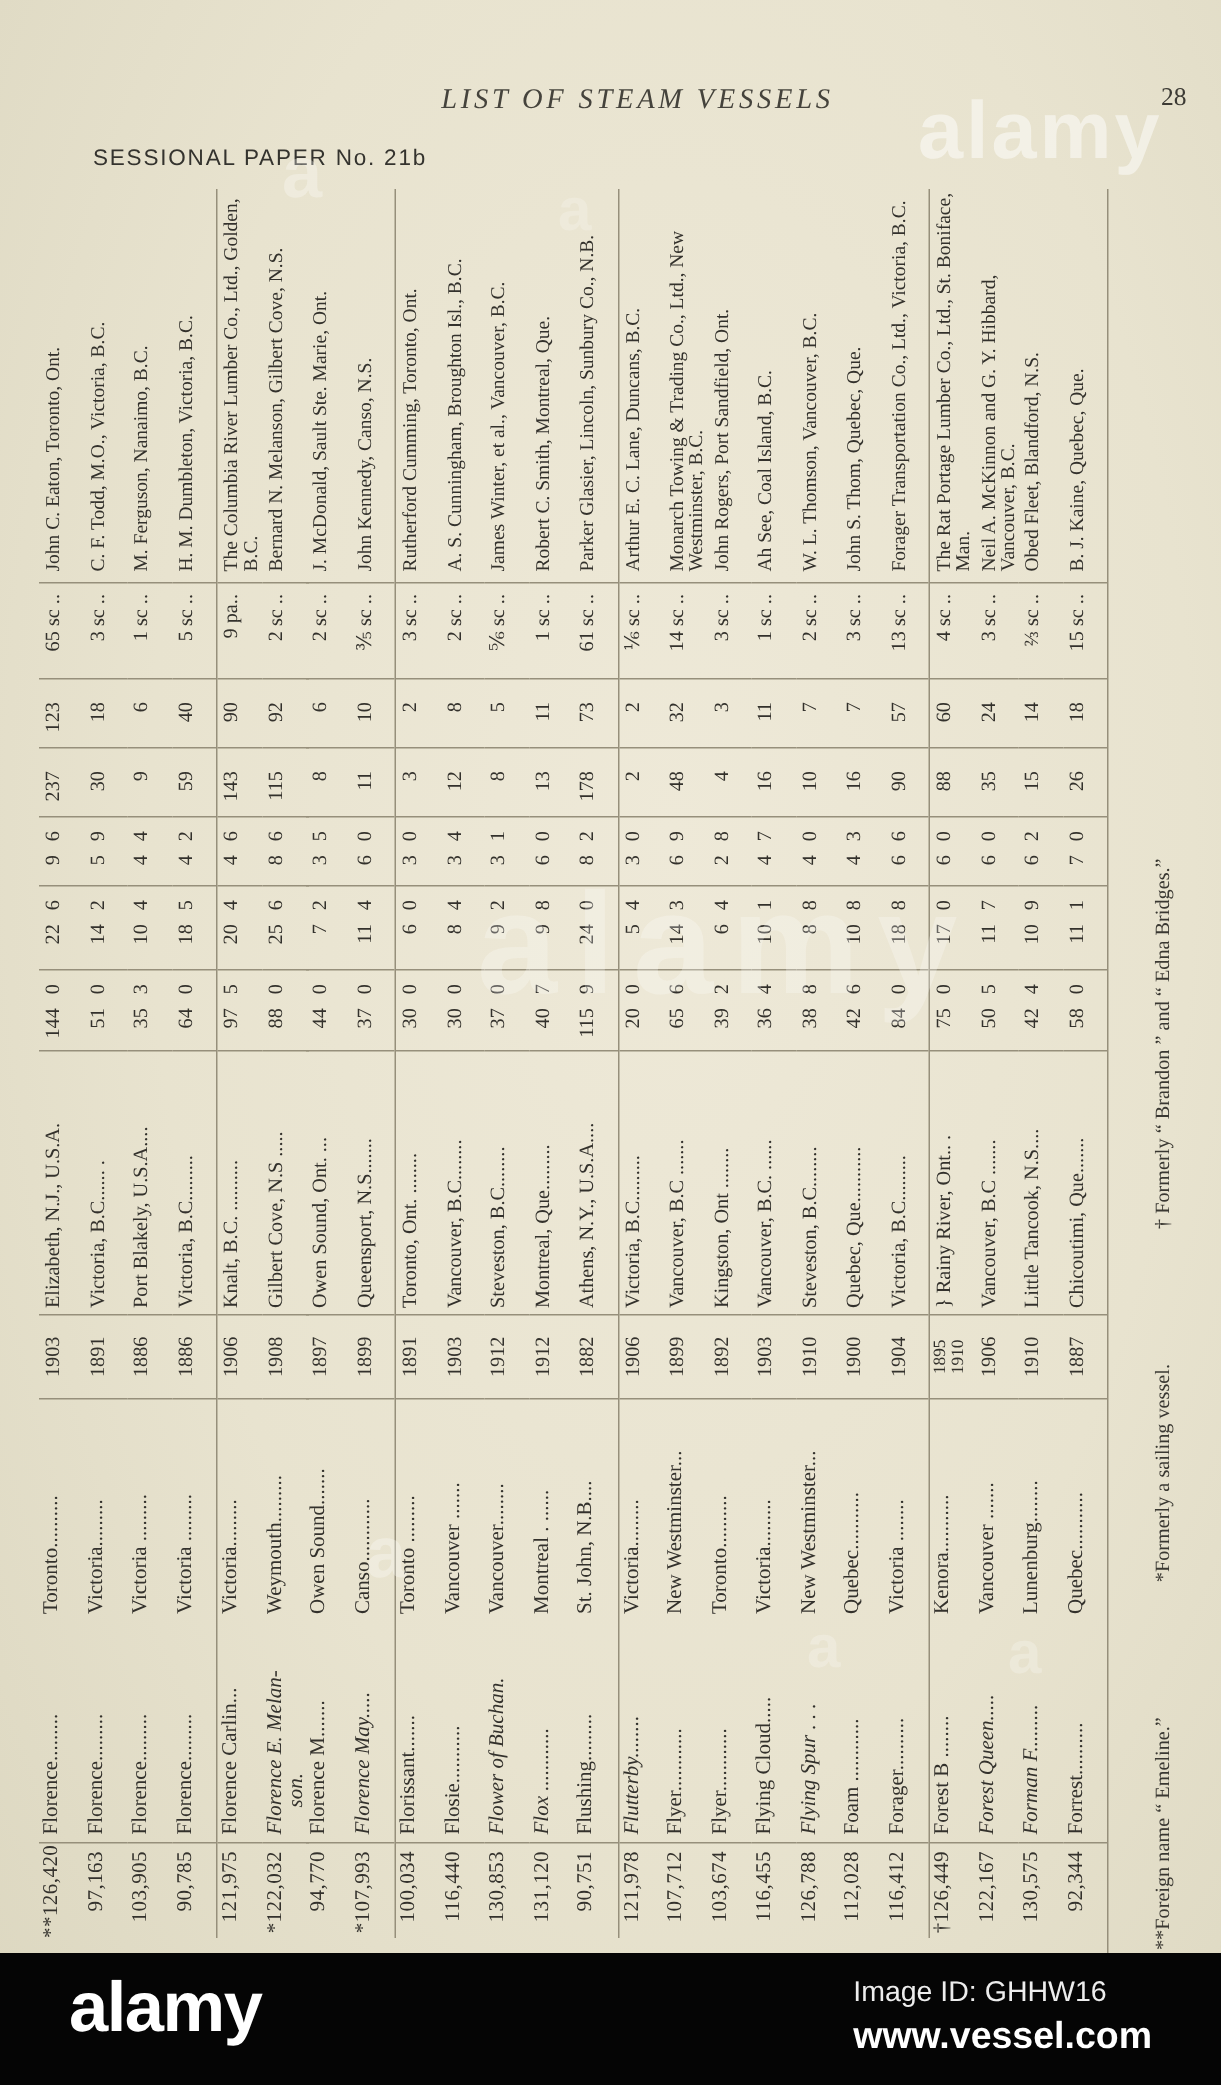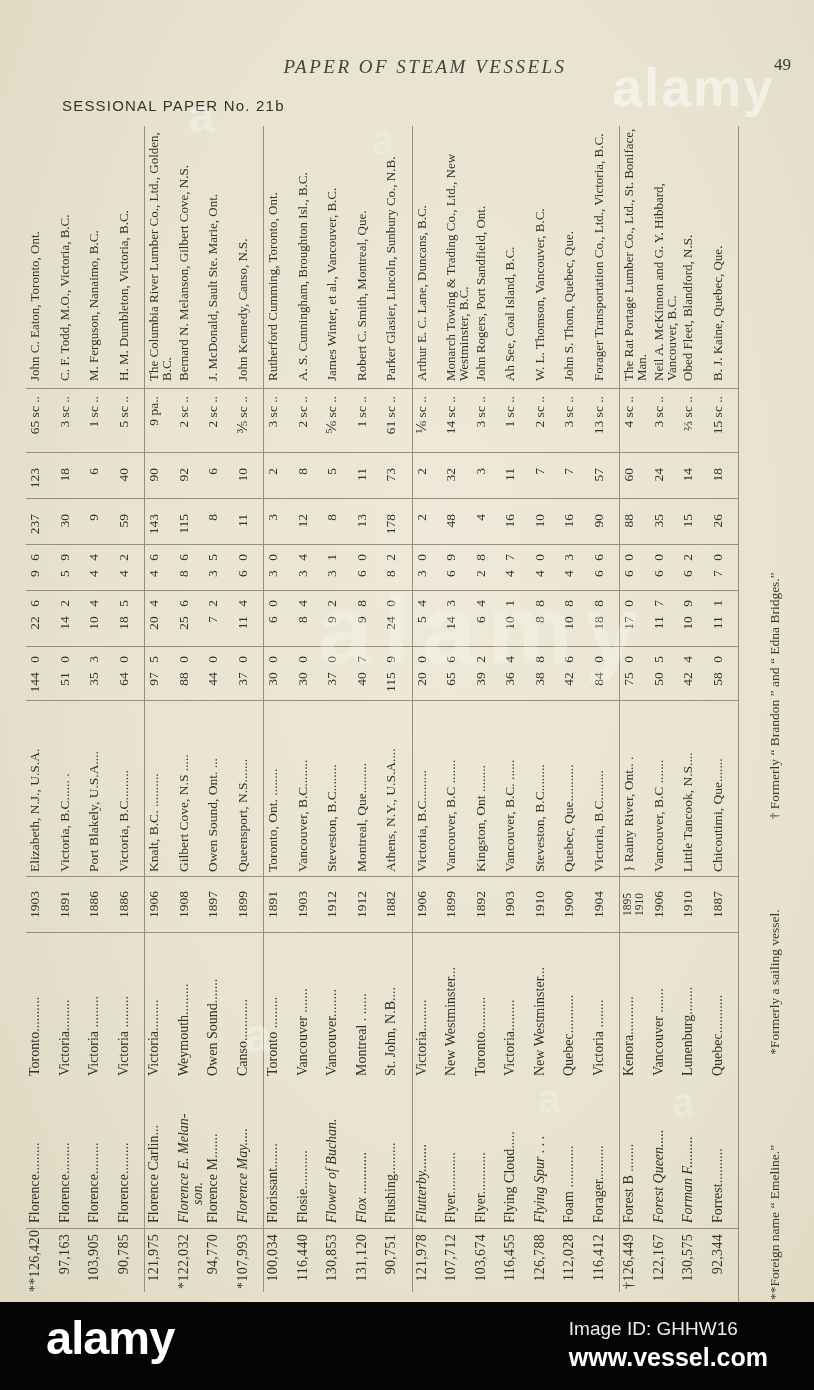--- a/index.html
+++ b/index.html
@@ -59,22 +59,22 @@
     font-family:"Liberation Sans",sans-serif;color:#ededed;}
   .bar-id{font-size:19px;line-height:1.2;}
   .bar-url{font-size:25px;font-weight:bold;color:#fff;line-height:1.3;}
 </style>
 </head>
 <body>
 
 <div class="stage">
   <div class="paper"></div>
 
-  <div class="hdr-title">PAPER OF STEAM VESSELS</div>
-  <div class="hdr-page">49</div>
+  <div class="hdr-title">LIST OF STEAM VESSELS</div>
+  <div class="hdr-page">28</div>
   <div class="hdr-sessional">SESSIONAL PAPER No. 21b</div>
 
   <div class="rot">
     <div class="t-body">
         <div class="t-row">
           <div class="c c-num">**126,420</div>
           <div class="c c-name"><span>Florence.........</span></div>
           <div class="c c-port">Toronto..........</div>
           <div class="c c-year">1903</div>
           <div class="c c-built">Elizabeth, N.J., U.S.A.</div>

